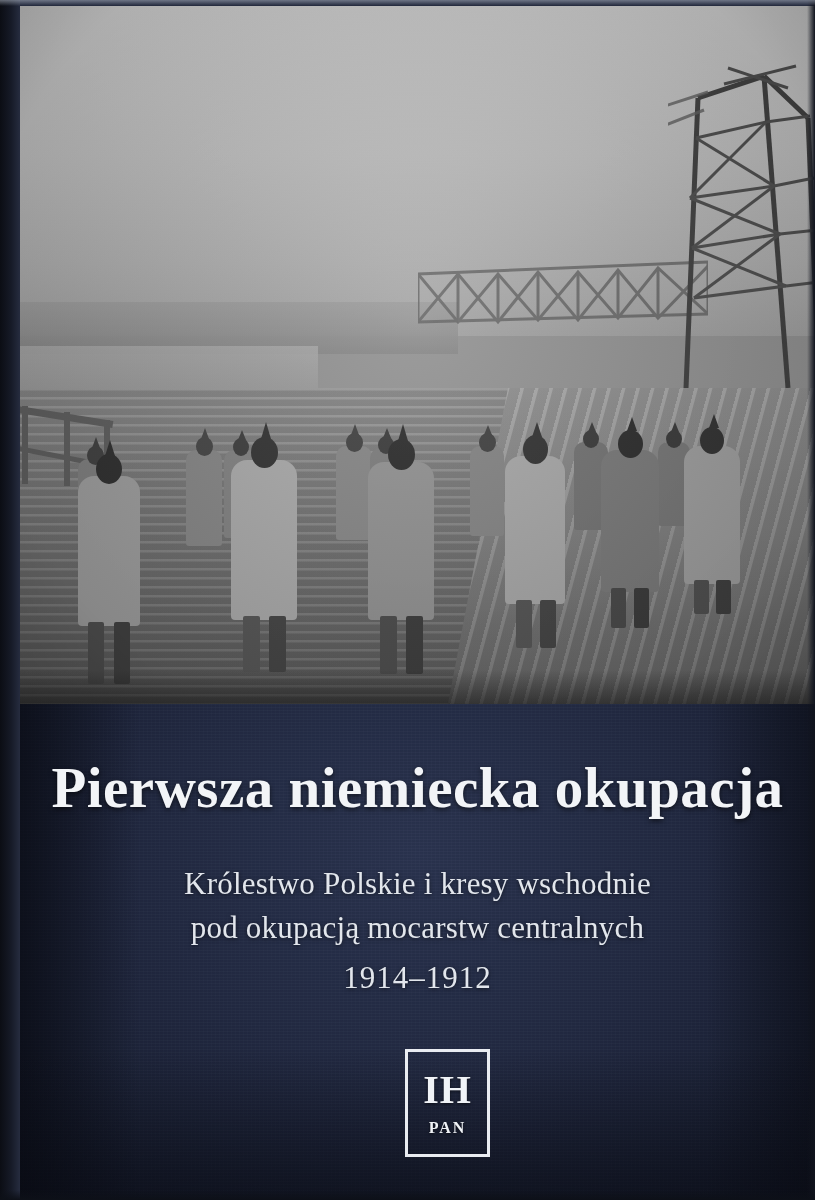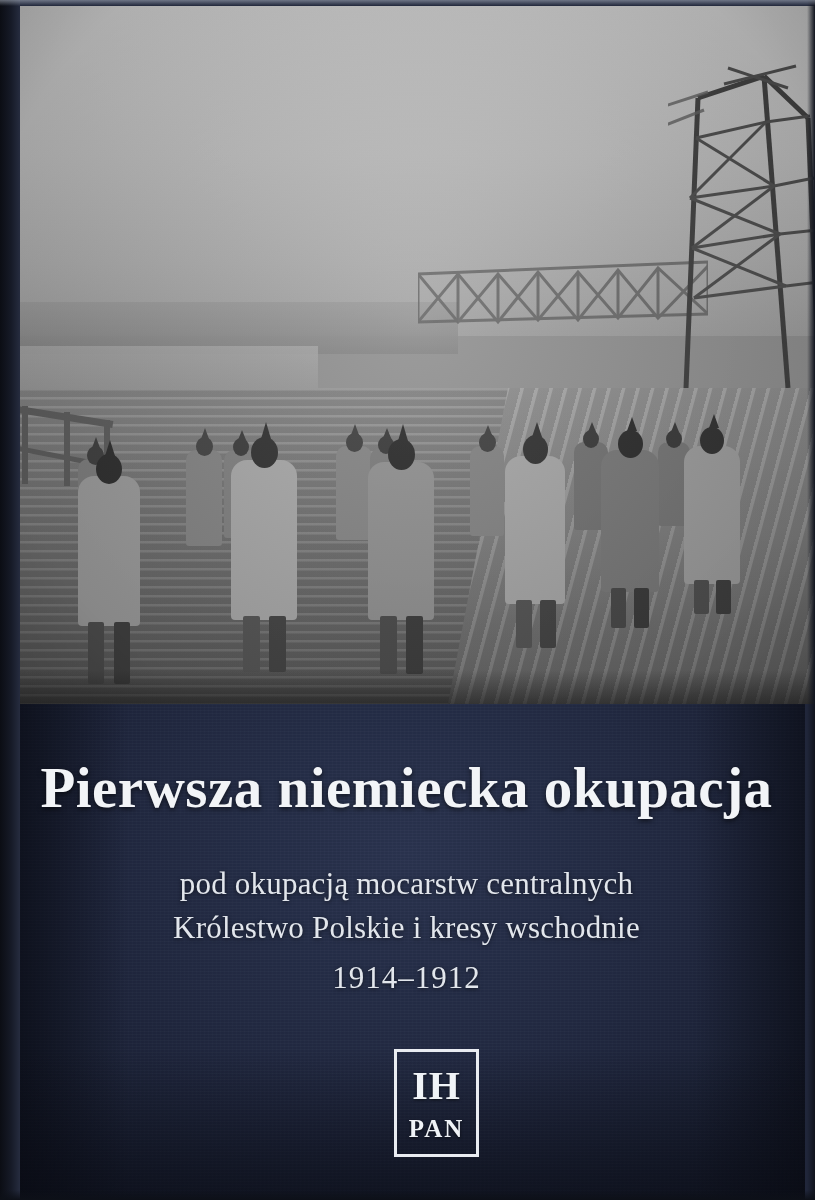--- a/index.html
+++ b/index.html
@@ -208,21 +208,21 @@
   }
   .photo-bottom-fade {
     position: absolute;
     left: 0; bottom: 0; width: 797px; height: 34px;
     background: linear-gradient(to top, rgba(20,25,38,0.55) 0%, rgba(20,25,38,0) 100%);
   }
 
   
   .title-block {
     position: absolute;
-    left: 8px;
+    left: 19px;
     top: 704px;
     width: 797px;
     height: 496px;
     background:
       radial-gradient(ellipse at 50% 30%, #2b3450 0%, #222a42 45%, #1a2034 80%, #151a2b 100%);
     overflow: hidden;
   }
   .tb-texture {
     position: absolute;
     inset: 0;
@@ -297,21 +297,21 @@
   .logo-ih {
     font-family: "Liberation Serif", serif;
     font-weight: 700;
     font-size: 40px;
     line-height: 1;
     letter-spacing: 1px;
   }
   .logo-pan {
     font-family: "Liberation Serif", serif;
     font-weight: 700;
-    font-size: 25px;
+    font-size: 16px;
     line-height: 1;
     letter-spacing: 2px;
     margin-top: 10px;
   }
 </style>
 </head>
 <body>
 
 <div class="book-cover">
 
@@ -487,22 +487,22 @@
 
   <div class="title-block">
     <div class="tb-texture"></div>
     <div class="tb-darkleft"></div>
     <div class="tb-darkright"></div>
     <div class="tb-darkbottom"></div>
 
     <div class="main-title">Pierwsza niemiecka okupacja</div>
 
     <div class="subtitle">
+      <span class="sub-line">Królestwo Polskie i kresy wschodnie</span>
       <span class="sub-line">pod okupacją mocarstw centralnych</span>
-      <span class="sub-line">Królestwo Polskie i kresy wschodnie</span>
       <span class="years">1914–1912</span>
     </div>
 
     <div class="logo">
       <div class="logo-ih">IH</div>
       <div class="logo-pan">PAN</div>
     </div>
   </div>
 
   <div class="spine"></div>

